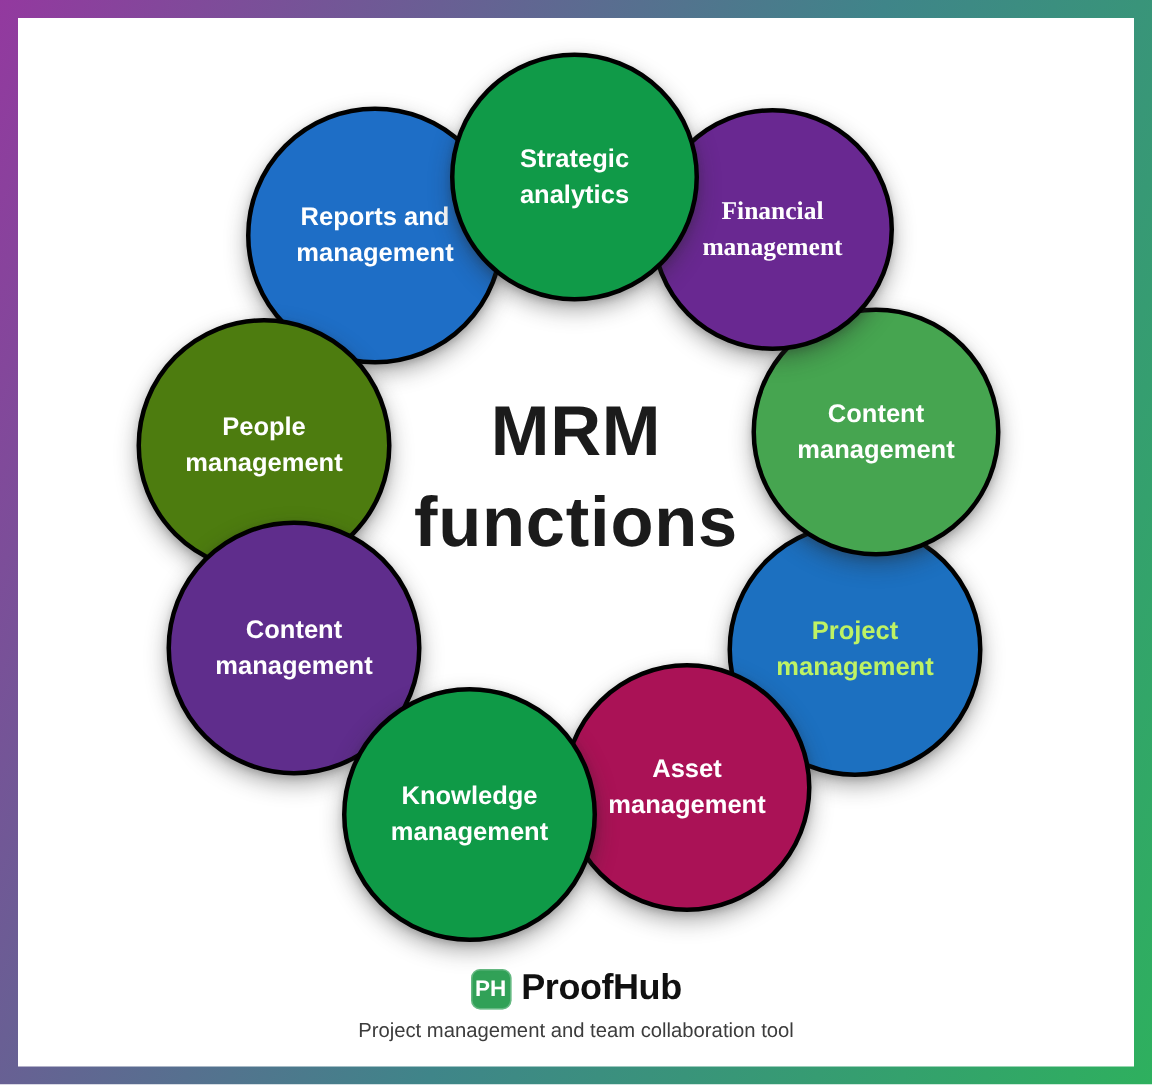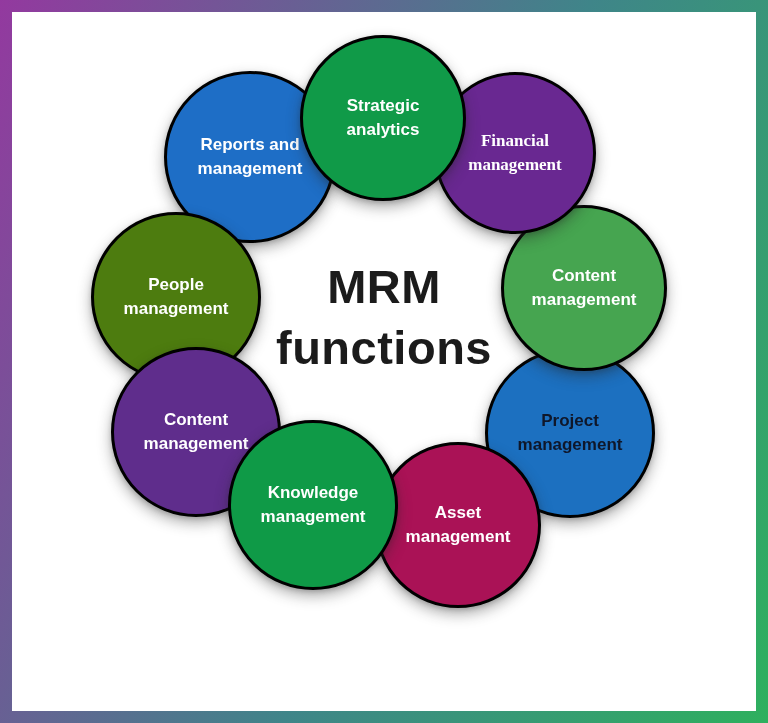--- a/index.html
+++ b/index.html
@@ -31,21 +31,21 @@
     box-shadow:0 6px 14px rgba(40,40,40,0.38), 0 2px 4px rgba(40,40,40,0.18);
   }
   .circle .label { width:100%; }
   .circle .label div { display:block; }
 
   .c-strategic  { left:288px; top:23px;  width:166px; height:166px; z-index:9; }
   .c-financial  { left:422px; top:60px;  width:162px; height:162px; z-index:8; }
   .c-contentpro { left:489px; top:193px; width:166px; height:166px; z-index:7; }
   .c-project    { left:473px; top:336px; width:170px; height:170px; z-index:1; }
   .c-asset      { left:363px; top:430px; width:166px; height:166px; z-index:4; }
-  .c-knowledge  { left:216px; top:408px; width:170px; height:170px; z-index:6; }
+  .c-knowledge  { left:216px; top:446px; width:170px; height:170px; z-index:6; }
   .c-contentmgm { left:99px;  top:335px; width:170px; height:170px; z-index:5; }
   .c-people     { left:79px;  top:200px; width:170px; height:170px; z-index:3; }
   .c-reports    { left:152px; top:59px;  width:172px; height:172px; z-index:2; }
 
   
   .center-title {
     position:absolute; left:0; right:0; top:244px;
     text-align:center;
     font-size:47px; font-weight:bold;
     line-height:61px;
@@ -86,21 +86,21 @@
       </div>
     </div>
 
     <div class="circle c-contentpro" style="background: rgb(70, 165, 80); color: rgb(255, 255, 255);">
       <div class="label">
         <div>Content</div>
         <div>management</div>
       </div>
     </div>
 
-    <div class="circle c-project" style="background: rgb(28, 112, 192); color: #0f172a;">
+    <div class="circle c-project" style="background: rgb(28, 112, 192); color: #bef264;">
       <div class="label">
         <div>Project</div>
         <div>management</div>
       </div>
     </div>
 
     <div class="circle c-asset" style="background: rgb(170, 18, 86); color: rgb(255, 255, 255);">
       <div class="label">
         <div>Asset</div>
         <div>management</div>
@@ -133,15 +133,22 @@
         <div>Reports and</div>
         <div>management</div>
       </div>
     </div>
 
     <div class="center-title" style="color: rgb(27, 27, 27);">
       <div>MRM</div>
       <div>functions</div>
     </div>
 
+    <div class="footer">
+      <div class="brand-row">
+        <div class="ph-badge" style="background: rgb(49, 161, 87);">PH</div>
+        <div class="brand-name">ProofHub</div>
+      </div>
+      <div class="tagline">Project management and team collaboration tool</div>
+    </div>
 
   </div>
 </div>
 
 </body></html>

